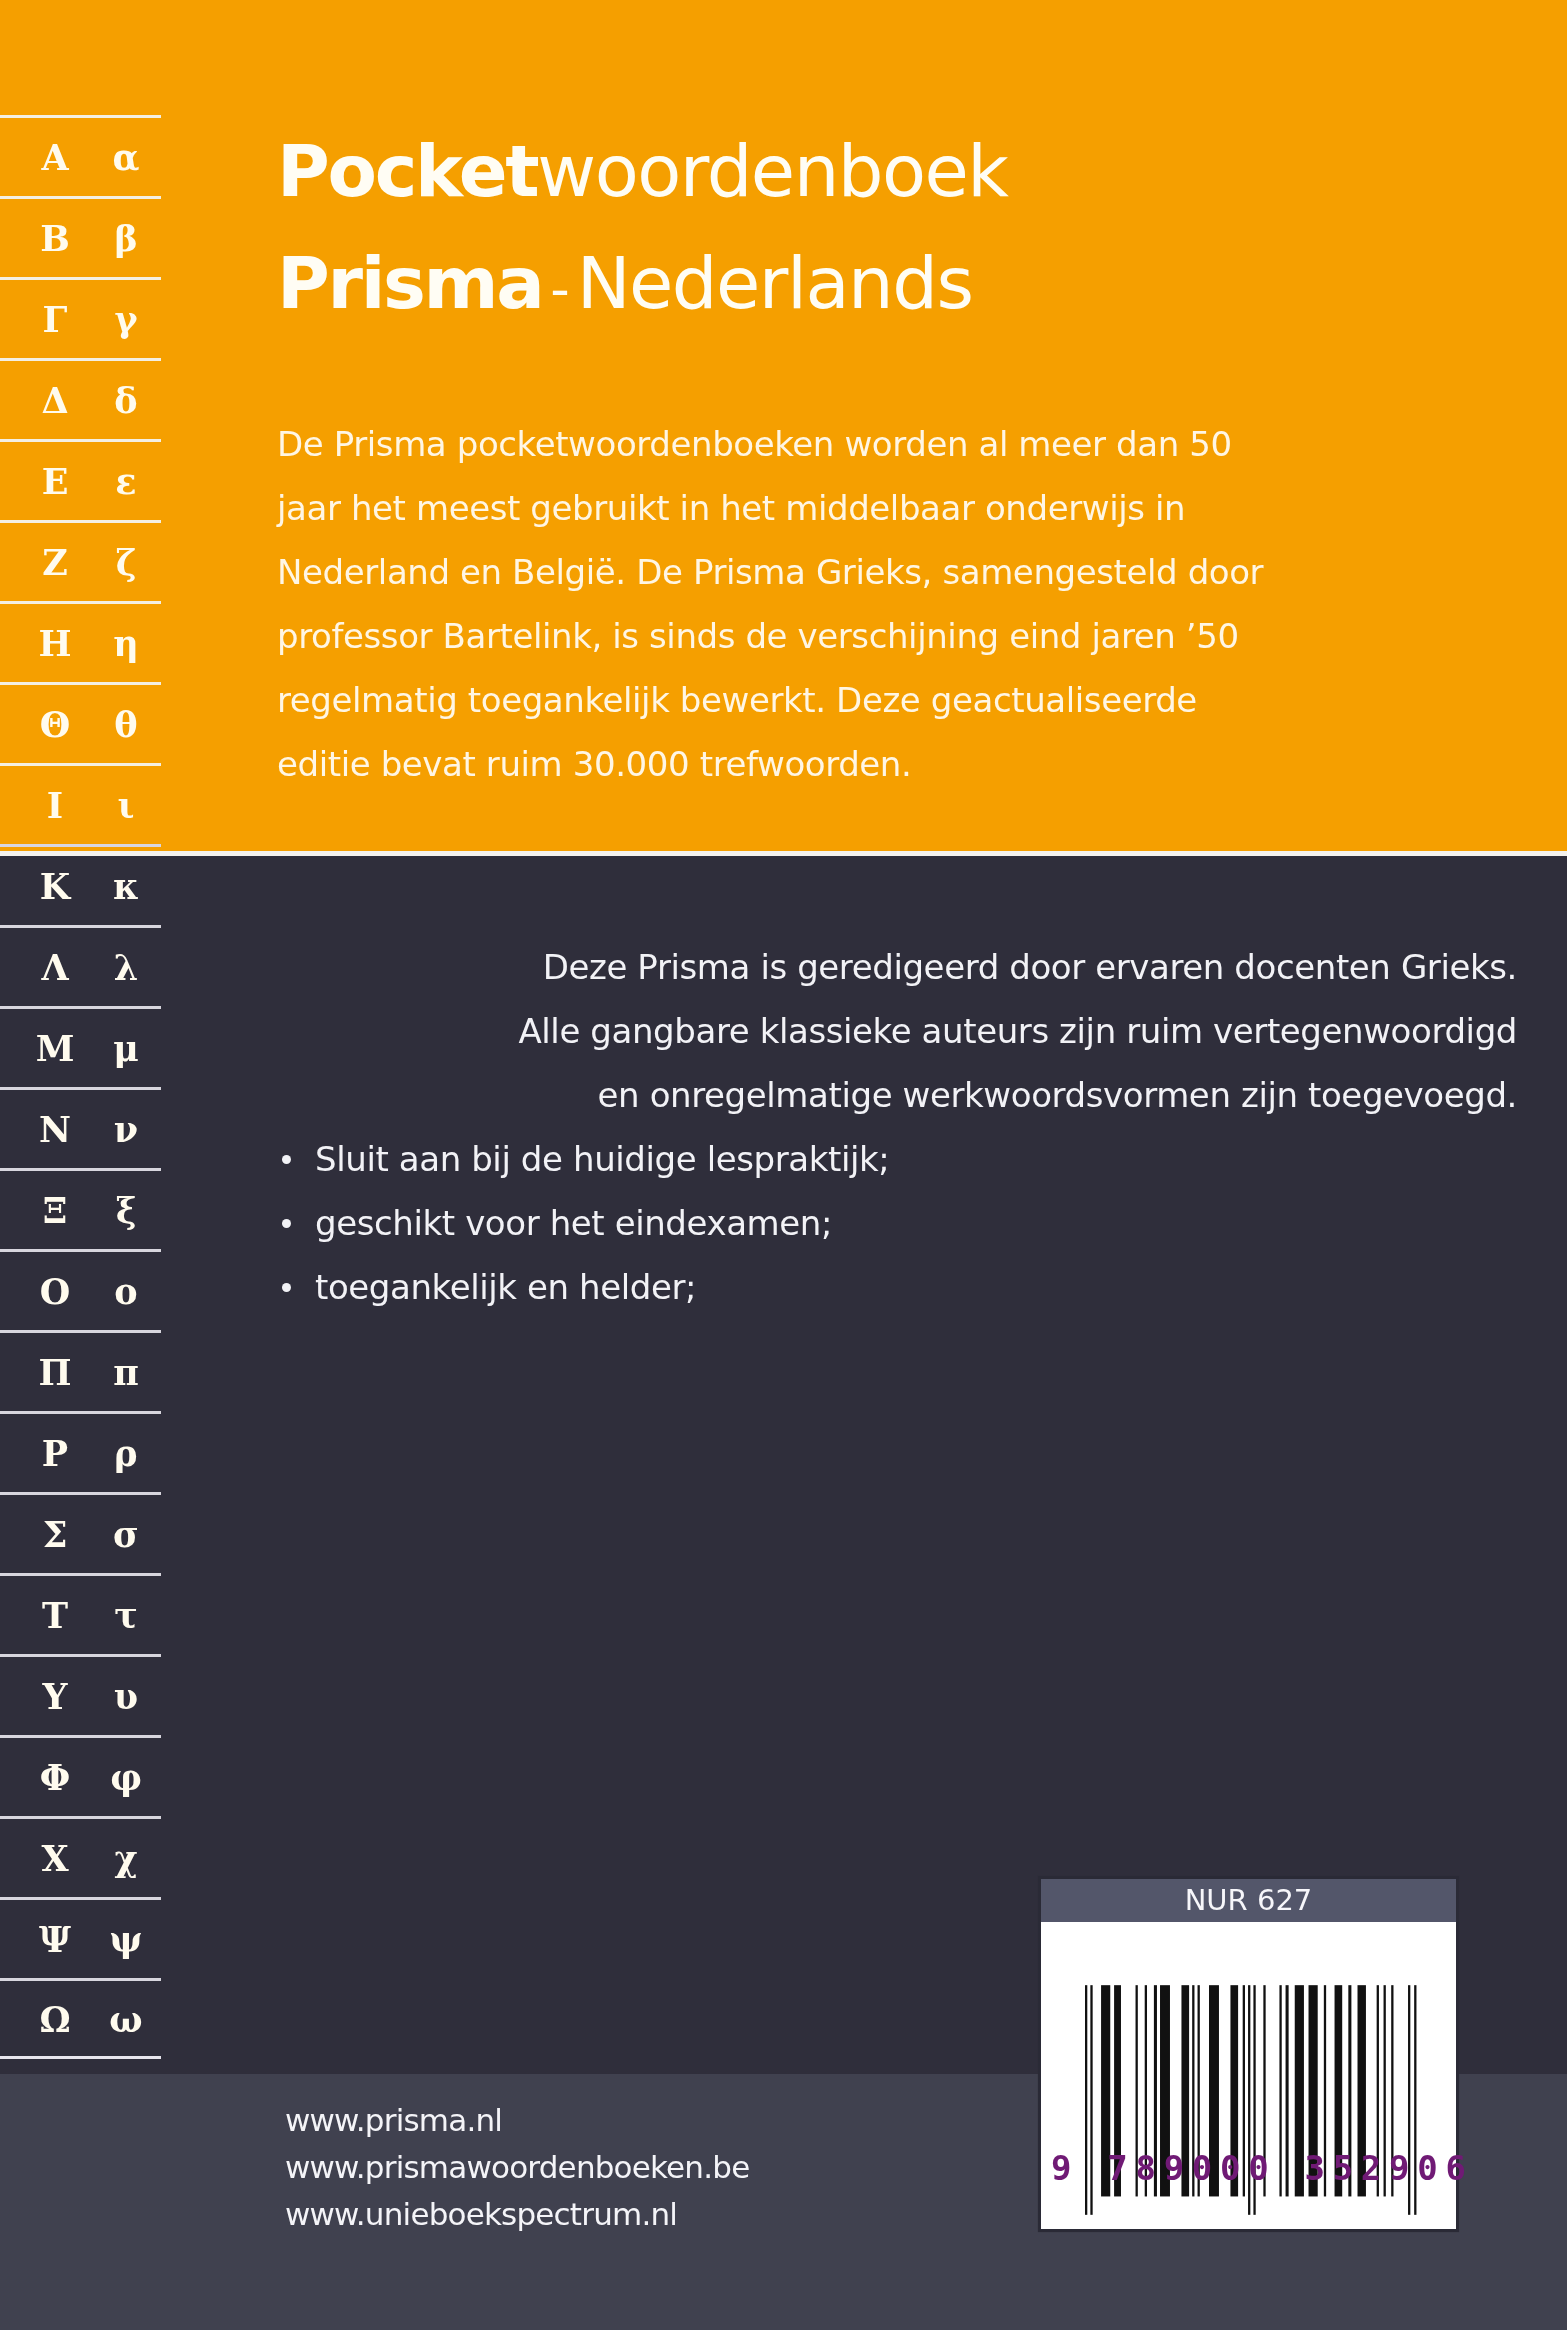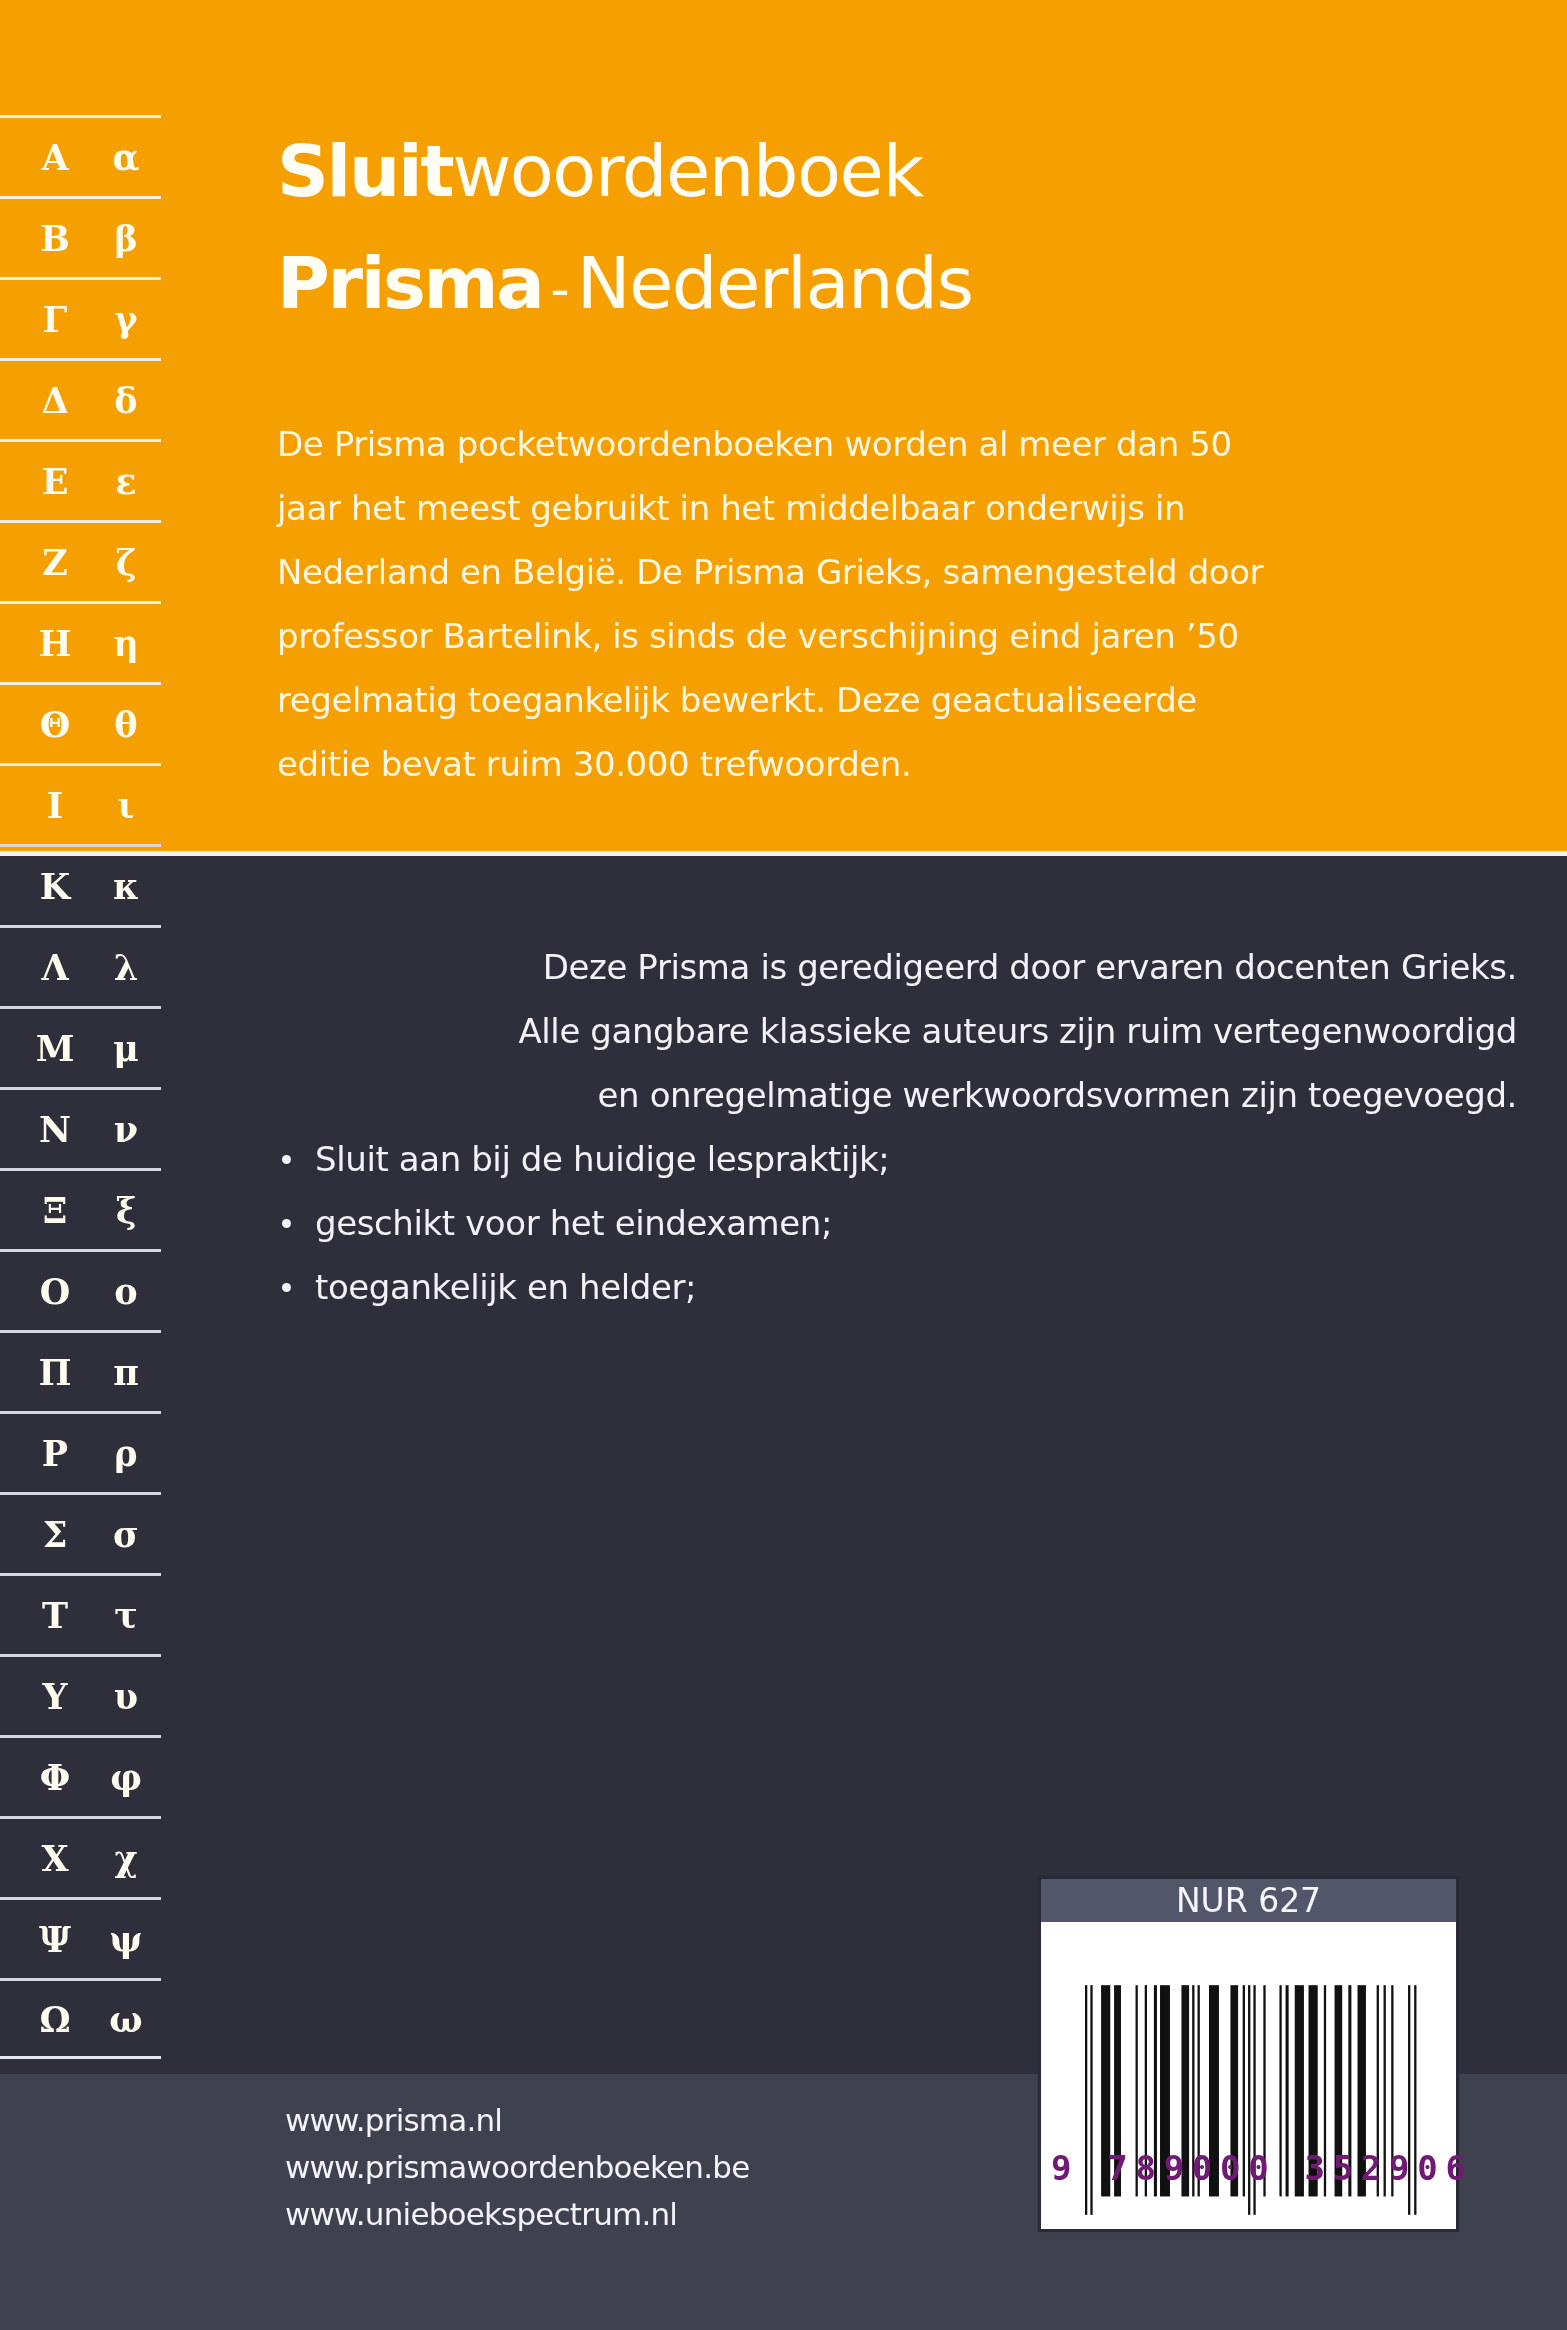--- a/index.html
+++ b/index.html
@@ -92,21 +92,21 @@
   
   .barcode-box {
     position: absolute; left: 1041px; top: 1879px; width: 415px; height: 350px;
     background: #ffffff;
     box-shadow: 0 0 0 3.1px #2a2a36;
   }
   .nur-band {
     position: absolute; left: 0; top: 0; width: 415px; height: 43px;
     background: #53566a; color: #f6f6fa;
     font-family: "DejaVu Sans", "Liberation Sans", sans-serif;
-    font-size: 33px; line-height: 43px; text-align: center;
+    font-size: 29px; line-height: 43px; text-align: center;
   }
   .bars {
     position: absolute; left: 44px; top: 106px; width: 346px; height: 245px;
   }
   .bars svg { display: block; }
   .isbn-digits {
     position: absolute; left: 10px; top: 269px; width: 383px; height: 46px;
     font-family: "DejaVu Sans Mono", "Liberation Mono", monospace;
     font-weight: bold; font-size: 34px; color: #701a75; letter-spacing: 7.7px;
     white-space: nowrap;
@@ -213,21 +213,21 @@
       <span class="upper">Ψ</span>
       <span class="lower">ψ</span>
     </div>
   <div class="alpha-row dark last">
       <span class="upper">Ω</span>
       <span class="lower">ω</span>
     </div>
 </div>
 
 <div class="title">
-  <div><span class="bold">Sluit</span><span class="light">woordenboek</span></div>
+  <div><span class="bold">Pocket</span><span class="light">woordenboek</span></div>
   <div><span class="bold">Prisma</span><span class="sep">-</span><span class="light">Nederlands</span></div>
 </div>
 
 <div class="intro">
   <span class="line">De Prisma pocketwoordenboeken worden al meer dan 50</span>
   <span class="line">jaar het meest gebruikt in het middelbaar onderwijs in</span>
   <span class="line">Nederland en België. De Prisma Grieks, samengesteld door</span>
   <span class="line">professor Bartelink, is sinds de verschijning eind jaren ’50</span>
   <span class="line">regelmatig toegankelijk bewerkt. Deze geactualiseerde</span>
   <span class="line">editie bevat ruim 30.000 trefwoorden.</span>

